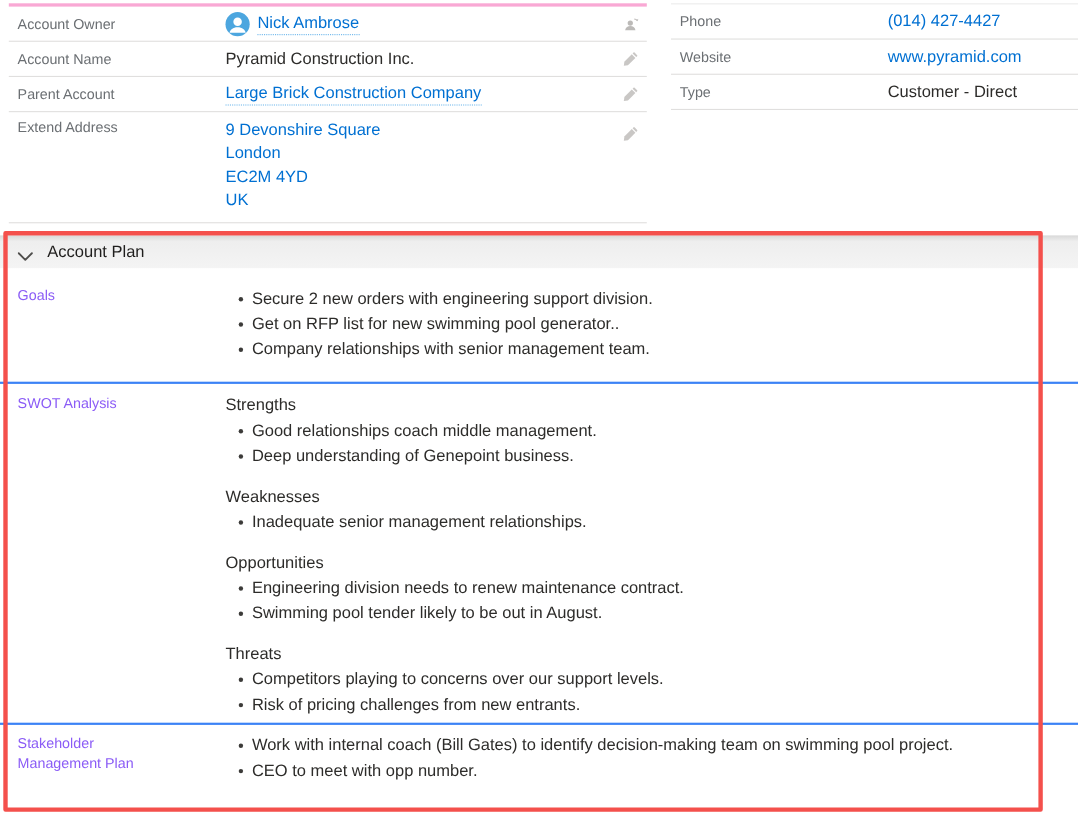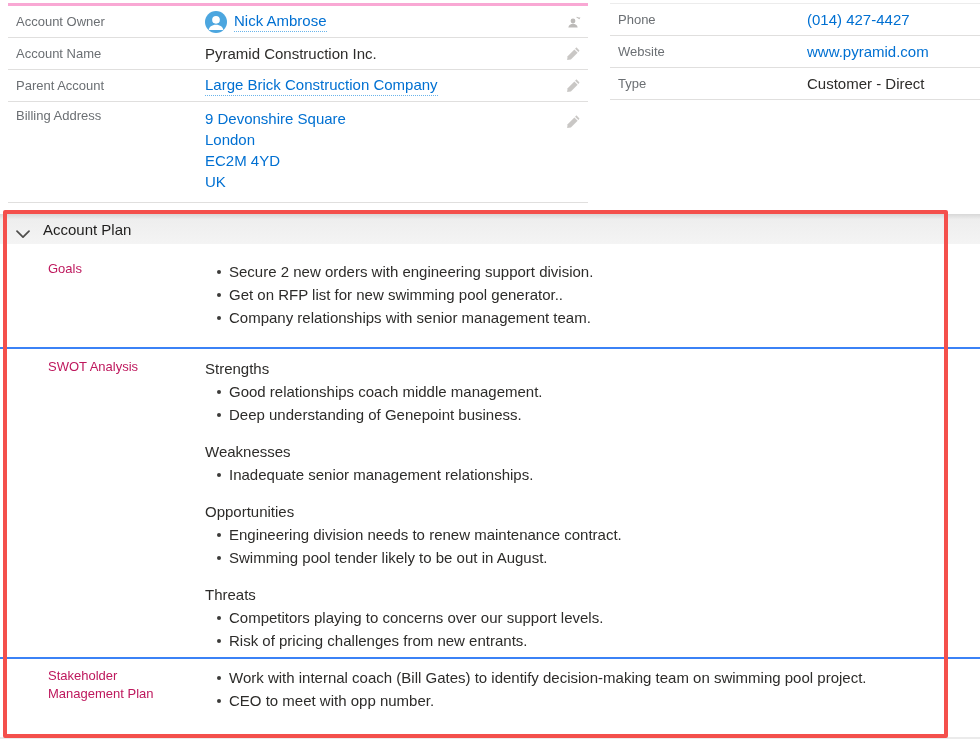--- a/index.html
+++ b/index.html
@@ -26,22 +26,22 @@
   
   .plan{position:absolute;top:214px;left:0;width:980px;height:523px;box-shadow:0 2px 0 rgba(0,0,0,.08);}
   .plan-header{height:30px;display:flex;align-items:center;cursor:pointer;
     background:linear-gradient(180deg,#d8d8d8 0,#eeeeee 18%,#f4f4f4 100%);padding-left:16px;}
   .plan-header .chev{width:14px;height:9px;margin-right:13px;}
   .plan-title{font-size:15px;color:#1f1e1d;}
   .plan-row{position:relative;box-sizing:border-box;background:#fff;padding-left:16px;}
   .plan-row.sep{border-top:2px solid #3b82f6;}
   .row-goals{height:103px;padding-top:16px;}
   .row-swot{height:310px;padding-top:8px;}
-  .row-stake{height:76px;padding-top:7px;}
-  .p-label{position:absolute;left:16px;width:118px;font-size:13px;color:#be185d;line-height:18px;margin-left:32px;}
+  .row-stake{height:88px;padding-top:7px;}
+  .p-label{position:absolute;left:16px;width:118px;font-size:13px;color:#8b5cf6;line-height:18px;}
   .row-goals .p-label{top:16px;}
   .row-swot .p-label{top:9px;}
   .row-stake .p-label{top:8px;}
   .p-value{margin-left:189px;font-size:15px;color:#2d2c2a;}
   ul.blist{margin:0;padding:0;list-style:none;}
   ul.blist li{position:relative;padding-left:24px;line-height:23px;}
   ul.blist li::before{content:"";position:absolute;left:12px;top:10px;width:4px;height:4px;border-radius:50%;background:#3c3b39;}
   .swot-group{margin:0;}
   .swot-group + .swot-group{margin-top:14px;}
   .swot-heading{line-height:23px;}
@@ -100,21 +100,21 @@
         </div>
         <span class="row-icon">
           <svg viewBox="0 0 16 16" width="15" height="15">
             <path d="M11.6 1.9l2.5 2.5c.3.3.3.7 0 1l-.9.9-3.5-3.5.9-.9c.3-.3.7-.3 1 0z" fill="#c9c7c5"></path>
             <path d="M8.9 3.6l3.5 3.5-7.2 7.2-4 .5.5-4z" fill="#c9c7c5"></path>
           </svg>
         </span>
       </div>
 
       <div class="f-row tall">
-        <div class="f-label">Billing Address</div>
+        <div class="f-label">Extend Address</div>
         <div class="f-value block addr">
           <a class="link">9 Devonshire Square</a>
           <a class="link">London</a>
           <a class="link">EC2M 4YD</a>
           <a class="link">UK</a>
         </div>
         <span class="row-icon">
           <svg viewBox="0 0 16 16" width="15" height="15">
             <path d="M11.6 1.9l2.5 2.5c.3.3.3.7 0 1l-.9.9-3.5-3.5.9-.9c.3-.3.7-.3 1 0z" fill="#c9c7c5"></path>
             <path d="M8.9 3.6l3.5 3.5-7.2 7.2-4 .5.5-4z" fill="#c9c7c5"></path>

